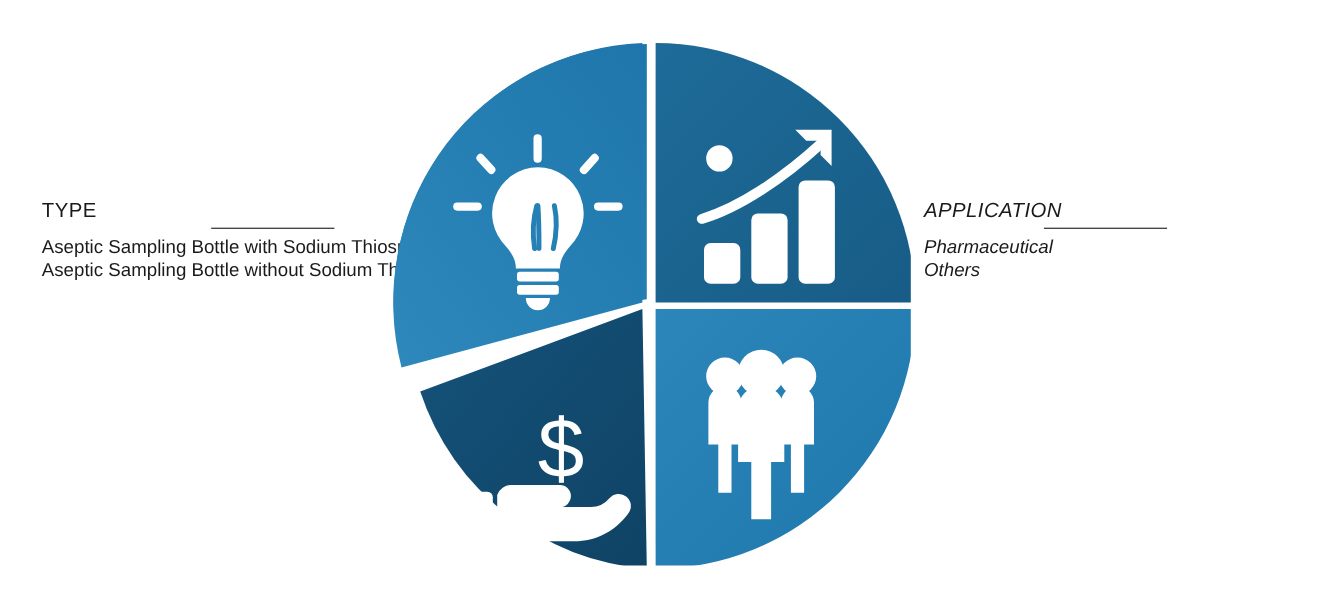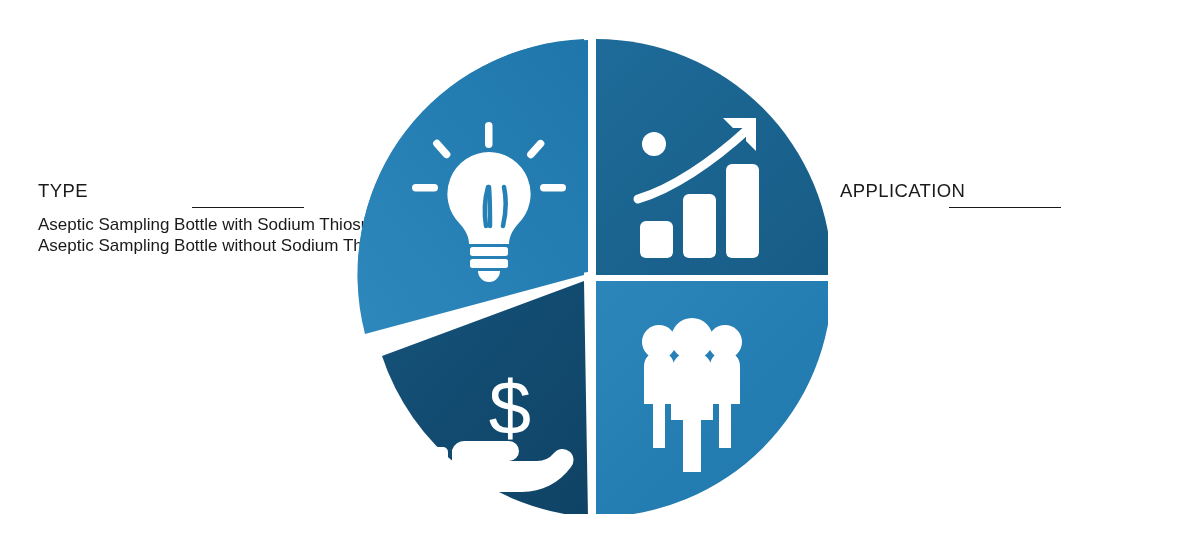--- a/index.html
+++ b/index.html
@@ -23,21 +23,21 @@
     width: 1200px;
     height: 557px;
   }
 
   
   .label-block {
     position: absolute;
     font-family: "Liberation Sans", sans-serif;
   }
   #type-block   { left: 38px;  top: 181px; width: 420px; }
-  #app-block    { left: 840px; top: 181px; width: 330px; }
+  #app-block    { left: 840px; top: 181px; width: 330px; font-style: italic; }
 
   .block-title {
     font-size: 18.5px;
     font-weight: 400;
     letter-spacing: 0.4px;
     color: #1a1a1a;
     line-height: 1.05;
     white-space: nowrap;
   }
   .block-rule {
@@ -83,20 +83,22 @@
     <ul class="block-list">
       <li>Aseptic Sampling Bottle with Sodium Thiosulfate</li>
       <li>Aseptic Sampling Bottle without Sodium Thiosulfate</li>
     </ul>
   </div>
 
   <div class="label-block" id="app-block">
     <div class="block-title">APPLICATION</div>
     <hr class="block-rule">
     <ul class="block-list">
+      <li>Pharmaceutical</li>
+      <li>Others</li>
     </ul>
   </div>
 
   <div id="pie-wrap">
     <svg id="pie-svg" viewBox="0 0 476 480" xmlns="http://www.w3.org/2000/svg">
       <defs>
         <linearGradient id="gradMedTL" x1="0" y1="1" x2="1" y2="0">
           <stop offset="0%" stop-color="#2E88BC"></stop>
           <stop offset="100%" stop-color="#1E76AB"></stop>
         </linearGradient>

